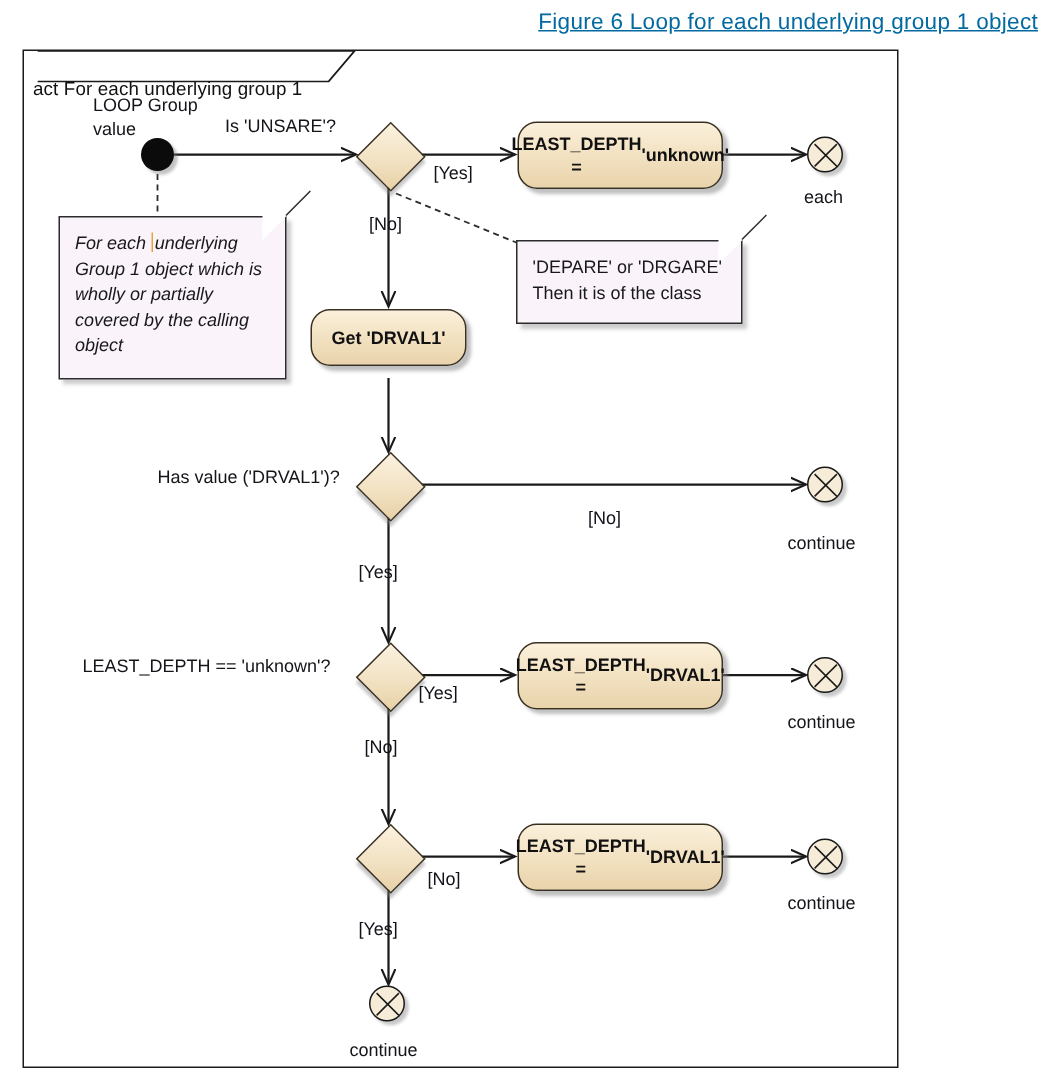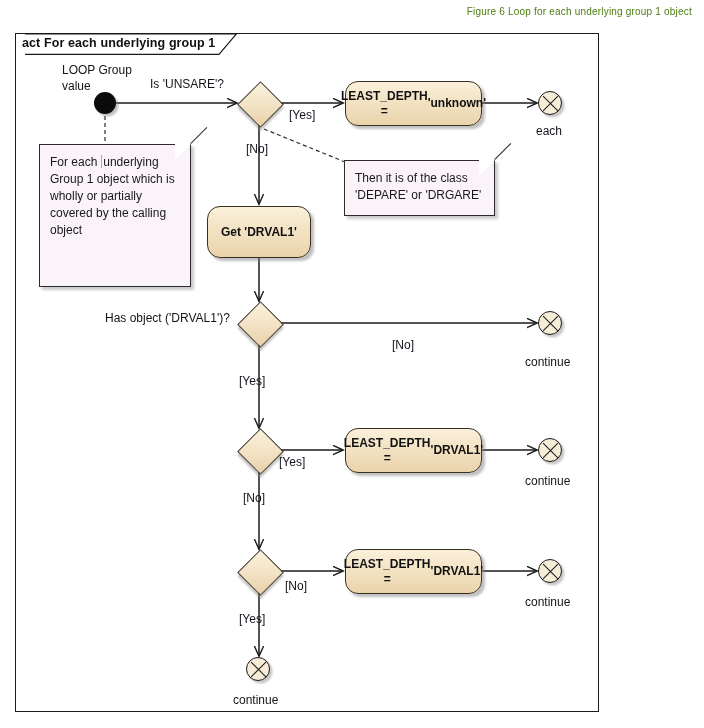--- a/index.html
+++ b/index.html
@@ -17,24 +17,25 @@
   #root {
     position: absolute;
     left: 0; top: 0;
     width: 704px;
     height: 728px;
   }
   .fig-caption {
     position: absolute;
     right: 12px;
     top: 6px;
-    font-size: 10px;
-    color: #4d7c0f;
+    font-size: 15px;
+    color: #0369a1;
     white-space: nowrap;
     letter-spacing: 0.2px;
+    text-decoration: underline;
   }
   
   .frame {
     position: absolute;
     left: 15px;
     top: 33px;
     width: 584px;
     height: 679px;
     border: 1.3px solid #1a1a1a;
     box-sizing: border-box;
@@ -43,23 +44,23 @@
   .frame-tab {
     position: absolute;
     left: 15px;
     top: 33px;
     height: 22px;
     box-sizing: border-box;
   }
   .frame-tab-label {
     position: absolute;
     left: 22px;
-    top: 36px;
+    top: 52px;
     font-size: 12.5px;
-    font-weight: bold;
+    font-weight: normal;
     color: #111;
     white-space: nowrap;
     letter-spacing: 0.1px;
   }
   
   #edges {
     position: absolute;
     left: 0; top: 0;
     width: 704px;
     height: 728px;
@@ -245,51 +246,52 @@
     <div>'unknown'</div>
   </div>
 
   <div class="node flowfinal" style="left:538px; top:91px;">
     <div class="circ"></div>
     <div class="x1"></div>
     <div class="x2"></div>
   </div>
   <div class="lbl endname" style="left:536px; top:123px;">each</div>
 
-  <div class="note" style="left:39px; top:144px; width:152px; height:143px;">
+  <div class="note" style="left:39px; top:144px; width:152px; height:109px;font-style:italic;">
     <div class="fold"></div>
     <div class="fold-line"></div>
     <div class="note-text"><span>For each </span><span class="caret"></span><span>underlying Group 1 object which is wholly or partially covered by the calling object</span></div>
   </div>
 
   <div class="note" style="left:344px; top:160px; width:151px; height:56px;">
     <div class="fold"></div>
     <div class="fold-line"></div>
+    <div class="note-text">'DEPARE' or 'DRGARE'</div>
     <div class="note-text">Then it is of the class</div>
-    <div class="note-text">'DEPARE' or 'DRGARE'</div>
-  </div>
-
-  <div class="node action" style="left:207px; top:206px; width:104px; height:52px;">
+  </div>
+
+  <div class="node action" style="left:207px; top:206px; width:104px; height:38px;">
     <div>Get 'DRVAL1'</div>
   </div>
 
-  <div class="lbl" style="left:105px; top:310px;">Has object ('DRVAL1')?</div>
+  <div class="lbl" style="left:105px; top:310px;">Has value ('DRVAL1')?</div>
   <div class="node decision" style="left:237px; top:301px;">
     <div class="dia"></div>
   </div>
   <div class="lbl guard" style="left:392px; top:337px;">[No]</div>
   <div class="lbl guard" style="left:239px; top:373px;">[Yes]</div>
 
   <div class="node flowfinal" style="left:538px; top:311px;">
     <div class="circ"></div>
     <div class="x1"></div>
     <div class="x2"></div>
   </div>
   <div class="lbl endname" style="left:525px; top:354px;">continue</div>
 
+  <div class="lbl" style="left:55px; top:436px;">LEAST_DEPTH == 'unknown'?</div>
   <div class="node decision" style="left:237px; top:428px;">
     <div class="dia"></div>
   </div>
   <div class="lbl guard" style="left:279px; top:454px;">[Yes]</div>
   <div class="lbl guard" style="left:243px; top:490px;">[No]</div>
 
   <div class="node action" style="left:345px; top:428px; width:137px; height:45px;">
     <div>LEAST_DEPTH =</div>
     <div>'DRVAL1'</div>
   </div>

